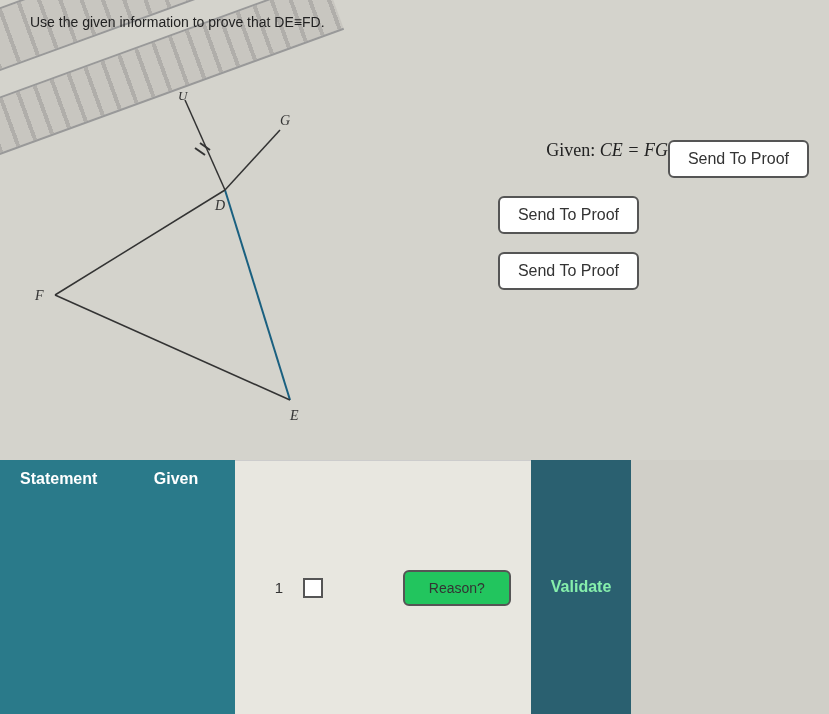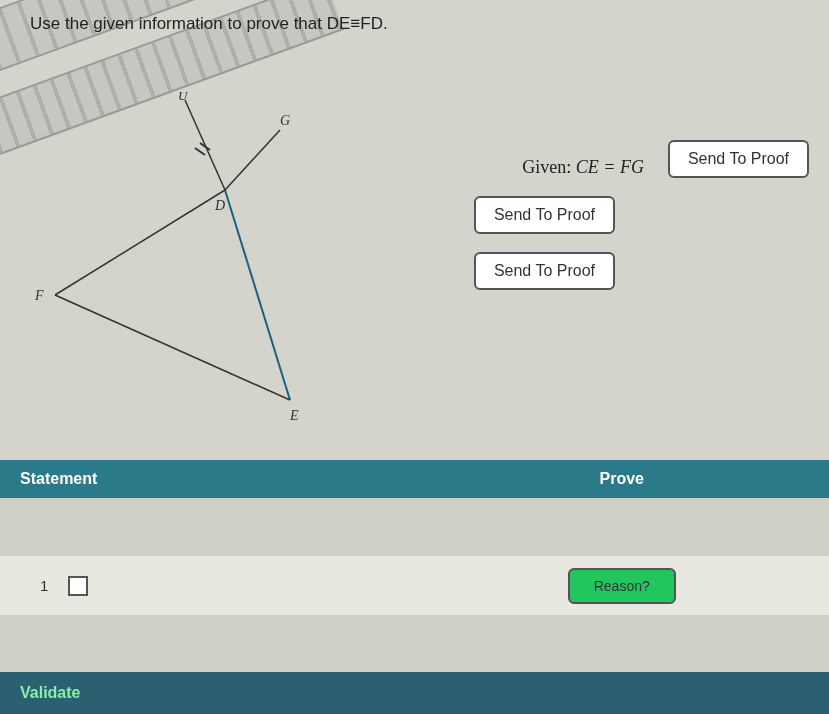--- a/index.html
+++ b/index.html
@@ -85,40 +85,39 @@
       top: 0;
       left: 0;
       width: 420px;
       height: 460px;
     }
 
     .instructions-text {
       position: absolute;
       top: 14px;
       left: 30px;
-      font-size: 17px;
+      font-size: 14px;
       color: #222;
       font-style: normal;
       font-family: Arial, sans-serif;
     }
 
     .info-panel {
       position: absolute;
       right: 20px;
       top: 140px;
       display: flex;
       flex-direction: column;
       gap: 18px;
       align-items: flex-start;
     }
 
     .info-row {
       display: flex;
-      align-items: flex-end;
-      gap: 24px;
+      align-items: flex-start;
     }
 
     .info-label {
       font-size: 18px;
       color: #222;
       font-style: italic;
       font-family: 'Times New Roman', serif;
       min-width: 170px;
       text-align: right;
     }
@@ -133,22 +132,21 @@
       border-radius: 6px;
       cursor: pointer;
       white-space: nowrap;
     }
 
     
     .proof-section {
       flex: 1;
       background: #d0cfc8;
       display: flex;
-      flex-direction: column;
-      justify-content: space-between;
+      flex-direction: row;
     }
 
     .proof-header {
       display: grid;
       grid-template-columns: 1fr 1fr;
       background: #2a7a8a;
     }
 
     .proof-header-cell {
       padding: 10px 20px;
@@ -278,21 +276,21 @@
 
       <div class="info-row">
         <button class="send-to-proof-btn">Send To Proof</button>
       </div>
     </div>
   </div>
 
   <div class="proof-section">
     <div class="proof-header">
       <div class="proof-header-cell">Statement</div>
-      <div class="proof-header-cell reason-cell">Prove</div>
+      <div class="proof-header-cell reason-cell">Given</div>
     </div>
 
     <div class="proof-row">
       <div class="proof-statement-cell">
         <span class="row-num">1</span>
         <div class="proof-checkbox"></div>
       </div>
       <div class="proof-reason-cell">
         <button class="reason-btn">Reason?</button>
       </div>

